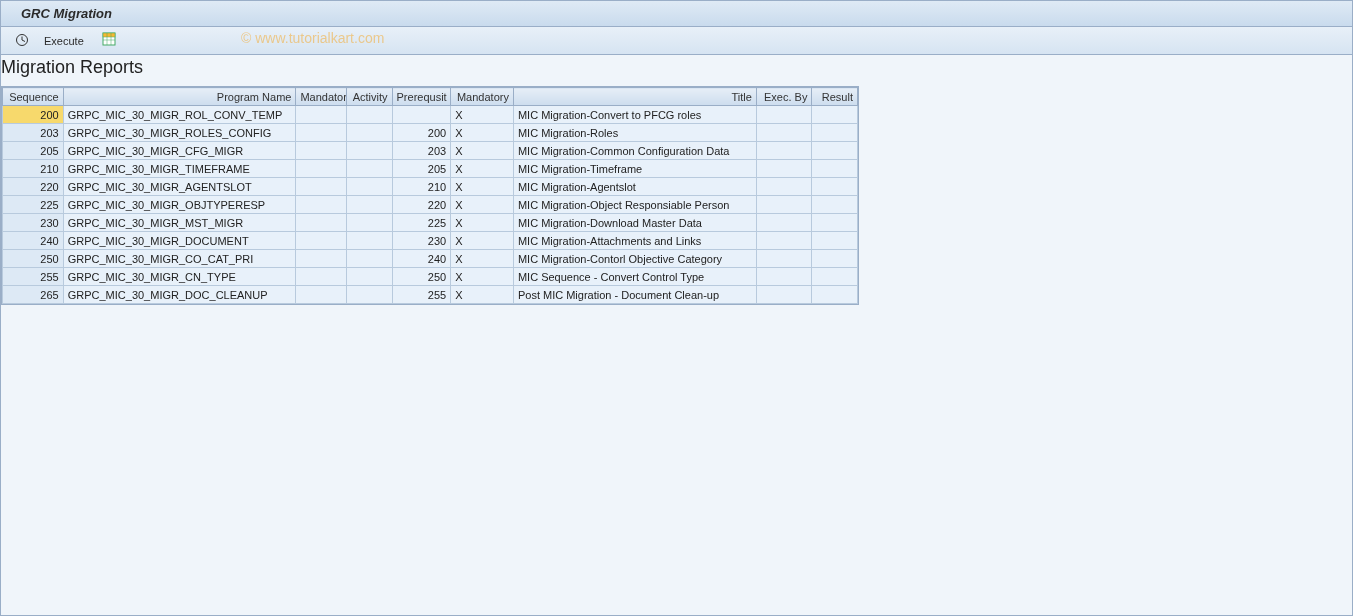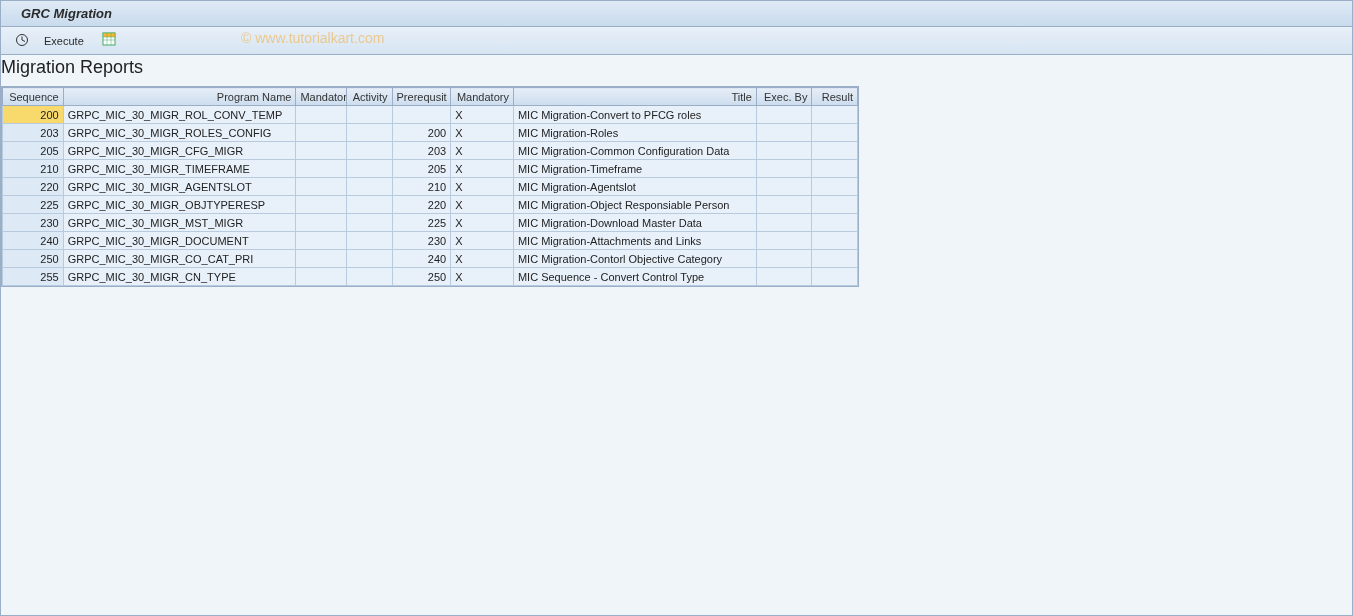--- a/index.html
+++ b/index.html
@@ -294,16 +294,27 @@
             <td class="seq">255</td>
             <td>GRPC_MIC_30_MIGR_CN_TYPE</td>
             <td></td>
             <td></td>
             <td class="prereq">250</td>
             <td>X</td>
             <td>MIC Sequence - Convert Control Type</td>
             <td></td>
             <td></td>
           </tr>
+          <tr>
+            <td class="seq">265</td>
+            <td>GRPC_MIC_30_MIGR_DOC_CLEANUP</td>
+            <td></td>
+            <td></td>
+            <td class="prereq">255</td>
+            <td>X</td>
+            <td>Post MIC Migration - Document Clean-up</td>
+            <td></td>
+            <td></td>
+          </tr>
         </tbody>
     </table>
   </div>
 </div>
 
 </body></html>

